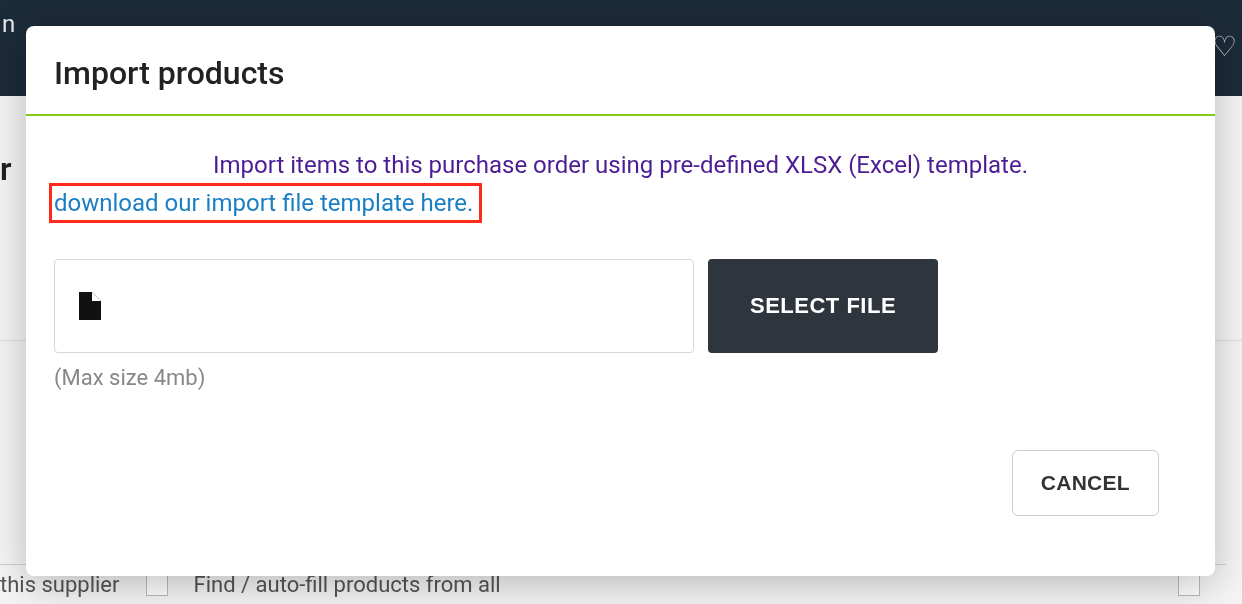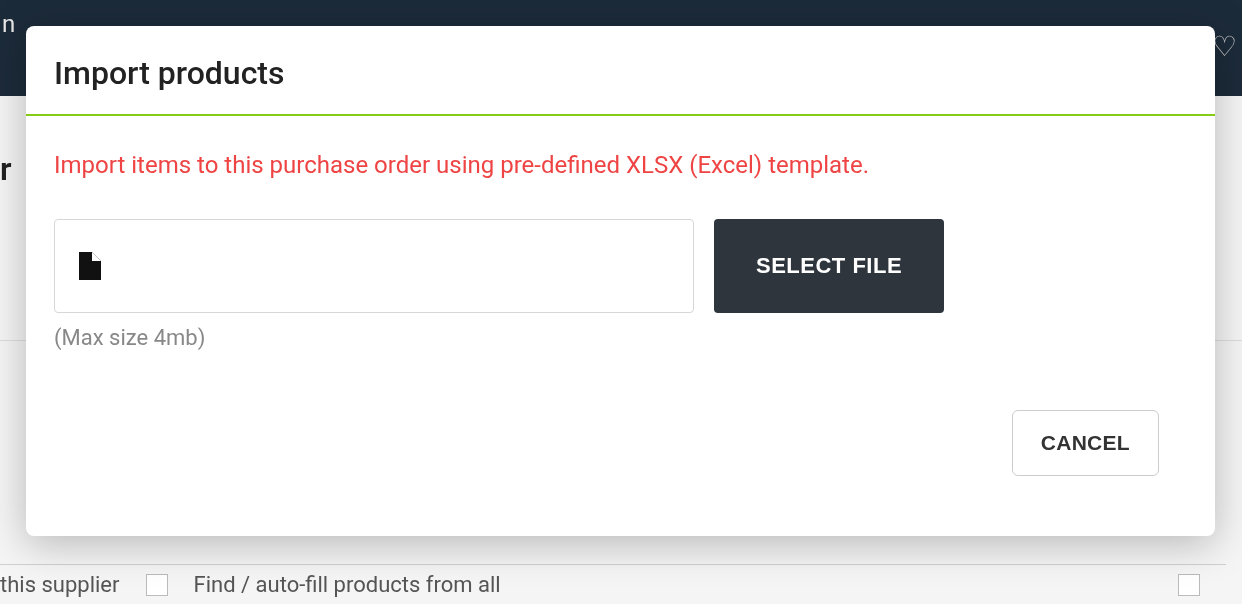--- a/index.html
+++ b/index.html
@@ -92,39 +92,40 @@
     .modal-title {
       font-size: 32px;
       font-weight: 500;
       color: #222;
     }
     .modal-body {
       padding: 32px 28px 34px 28px;
     }
     .instruction {
       font-size: 24px;
-      color: #ef4444;
+      color: #4c1d95;
       line-height: 1.45;
       margin-bottom: 0;
+      text-align: center;
     }
     .download-link {
       display: inline-block;
       font-size: 24px;
       color: #1b7fc3;
       text-decoration: none;
       border: 3px solid #ff2a1a;
       padding: 3px 6px 3px 2px;
       margin-left: -5px;
       cursor: pointer;
     }
     .file-row {
       display: flex;
       align-items: stretch;
       margin-top: 36px;
-      gap: 20px;
+      gap: 14px;
     }
     .file-display {
       flex: 0 0 640px;
       border: 1px solid #d7d7d7;
       border-radius: 4px;
       background: #fff;
       display: flex;
       align-items: center;
       padding: 0 22px;
       height: 94px;
@@ -198,20 +199,21 @@
   <span class="bg-row-text" style="margin-right:auto;">Find / auto-fill products from all</span>
   <span class="bg-checkbox"></span>
 </div>
 
 <div class="modal">
   <div class="modal-header">
     <h2 class="modal-title">Import products</h2>
   </div>
   <div class="modal-body">
     <p class="instruction">Import items to this purchase order using pre-defined XLSX (Excel) template.</p>
+    <a class="download-link">download our import file template here.</a>
 
     <div class="file-row">
       <div class="file-display">
         <span class="file-icon">
           <svg width="24" height="28" viewBox="0 0 24 28">
             <path d="M2 0 L15 0 L24 9 L24 28 L2 28 Z" fill="#111"></path>
             <path d="M15 0 L15 9 L24 9 Z" fill="#fff"></path>
           </svg>
         </span>
       </div>

